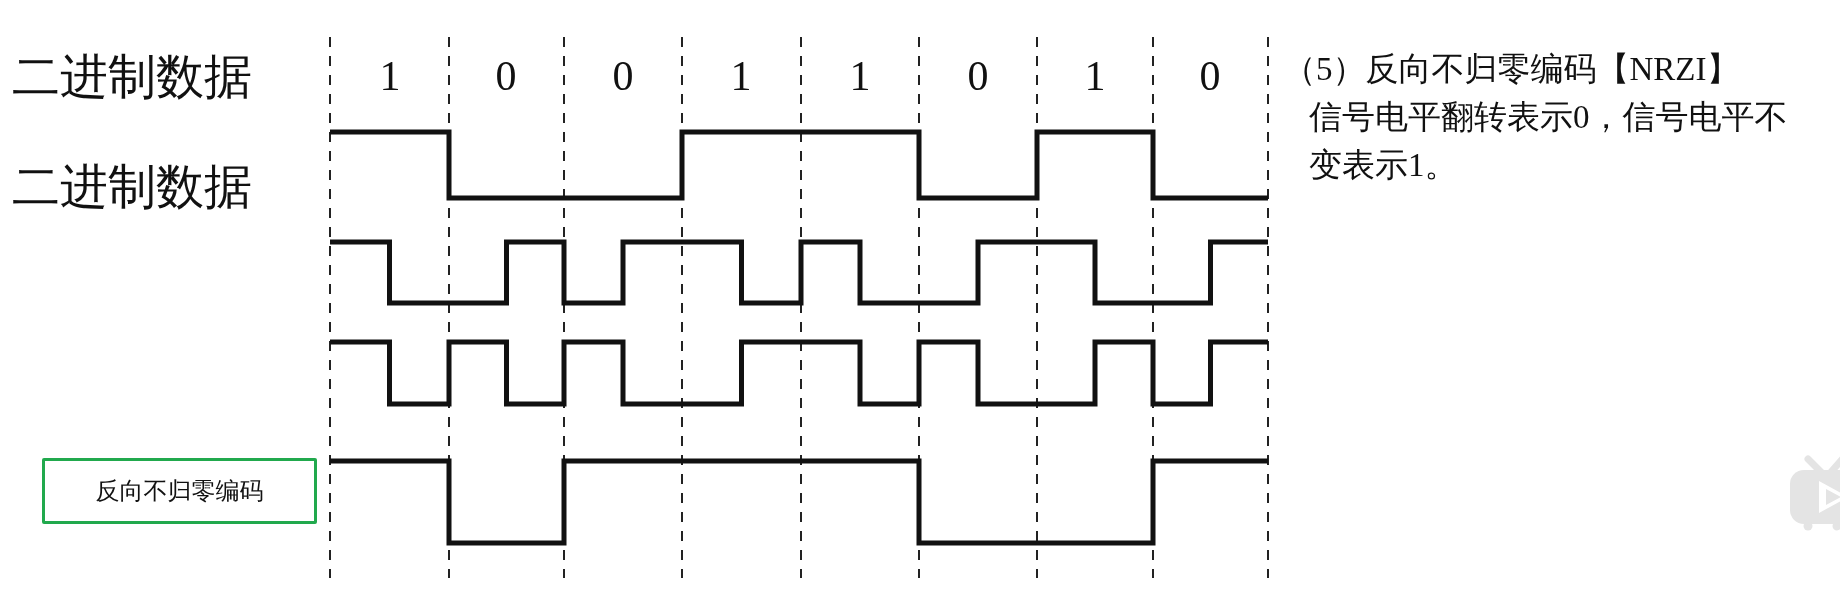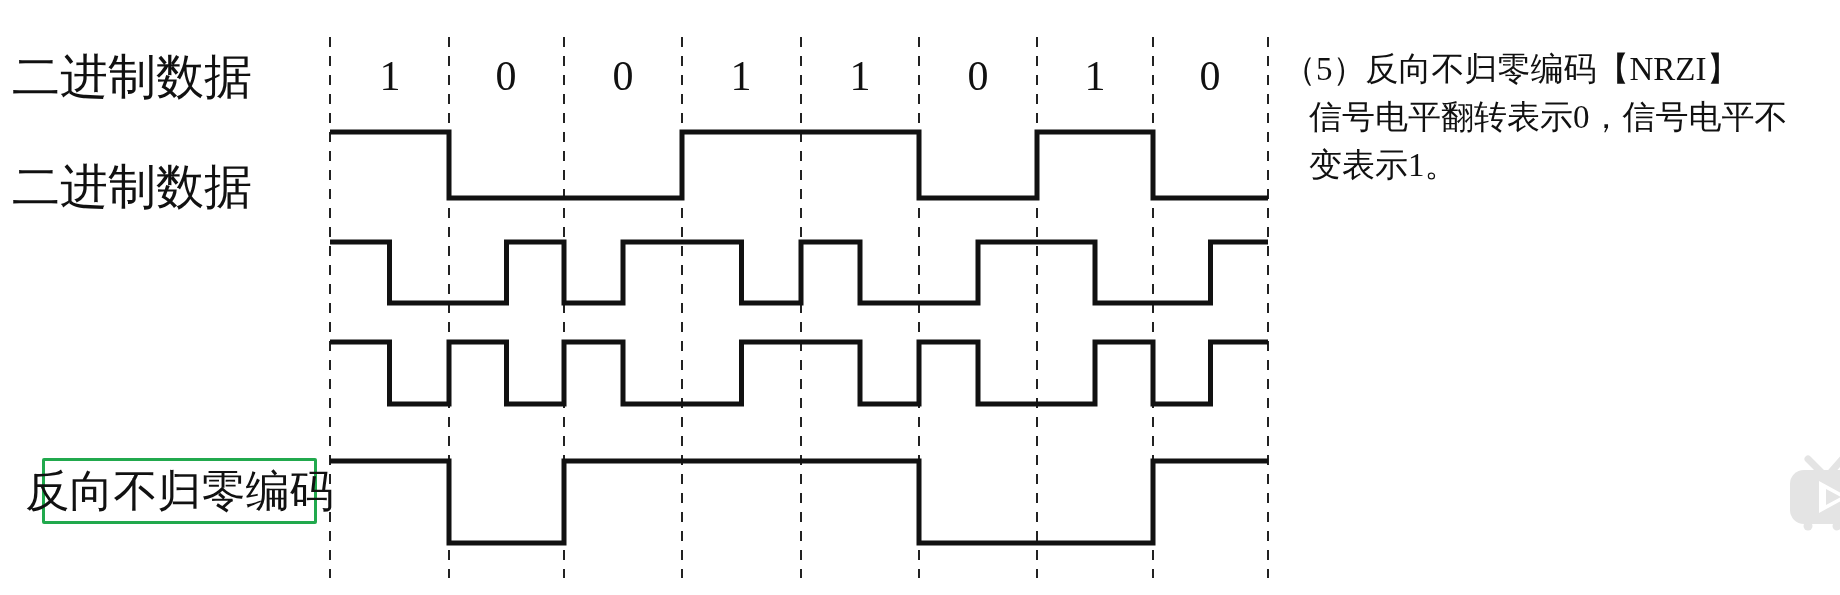--- a/index.html
+++ b/index.html
@@ -33,21 +33,21 @@
     color:var(--ink);
   }
   .green-box{
     position:absolute;left:42px;top:458px;
     width:275px;height:66px;
     border:3px solid var(--green);
     border-radius:2px;
     box-sizing:border-box;
     display:flex;align-items:center;justify-content:center;
   }
-  .green-box span{font-size:44px;white-space:nowrap;color:var(--ink);}
+  .green-box span{font-size:24px;white-space:nowrap;color:var(--ink);}
   .annotation{
     position:absolute;left:1283px;top:45px;
     width:560px;
     font-size:33px;line-height:48px;
     color:var(--ink);
   }
   .annotation .indent{margin-left:26px;}
   .tv-icon{
     position:absolute;left:1785px;top:452px;
     width:95px;height:82px;

